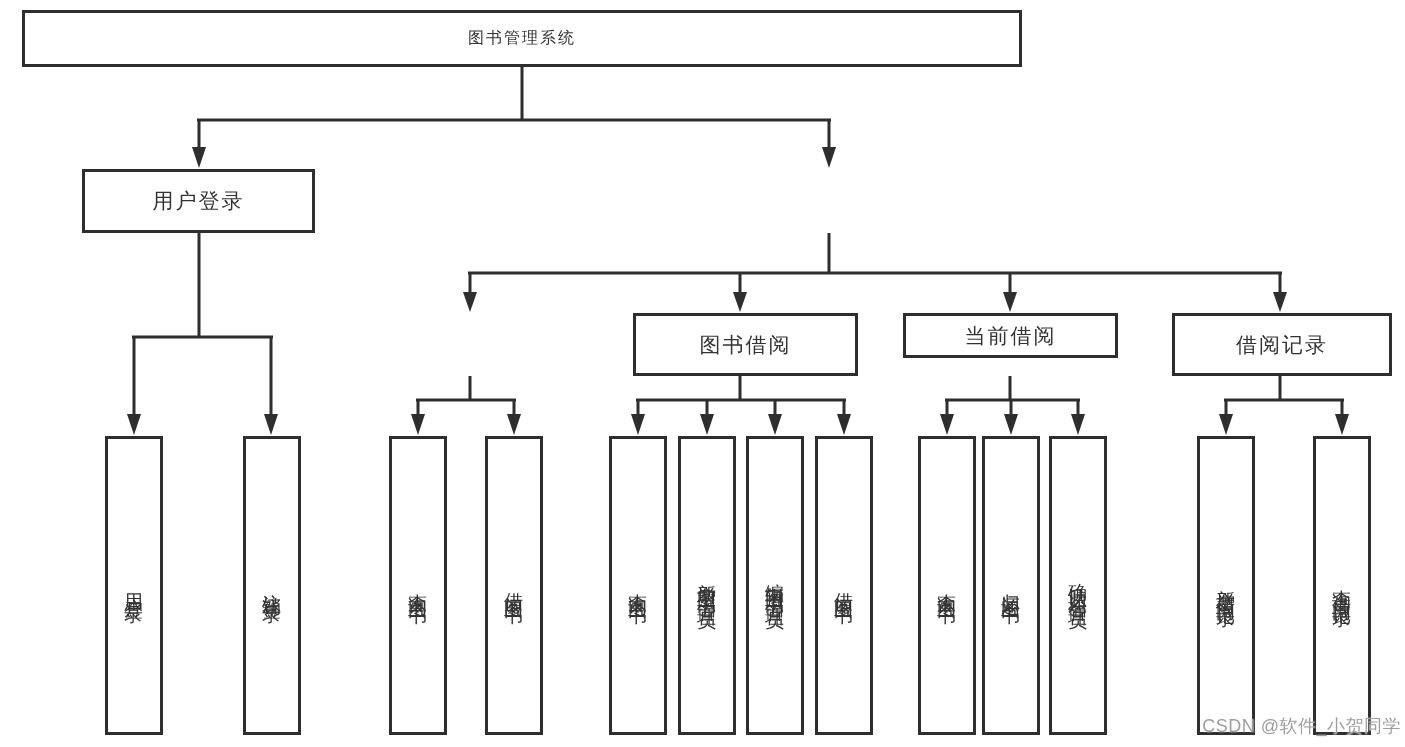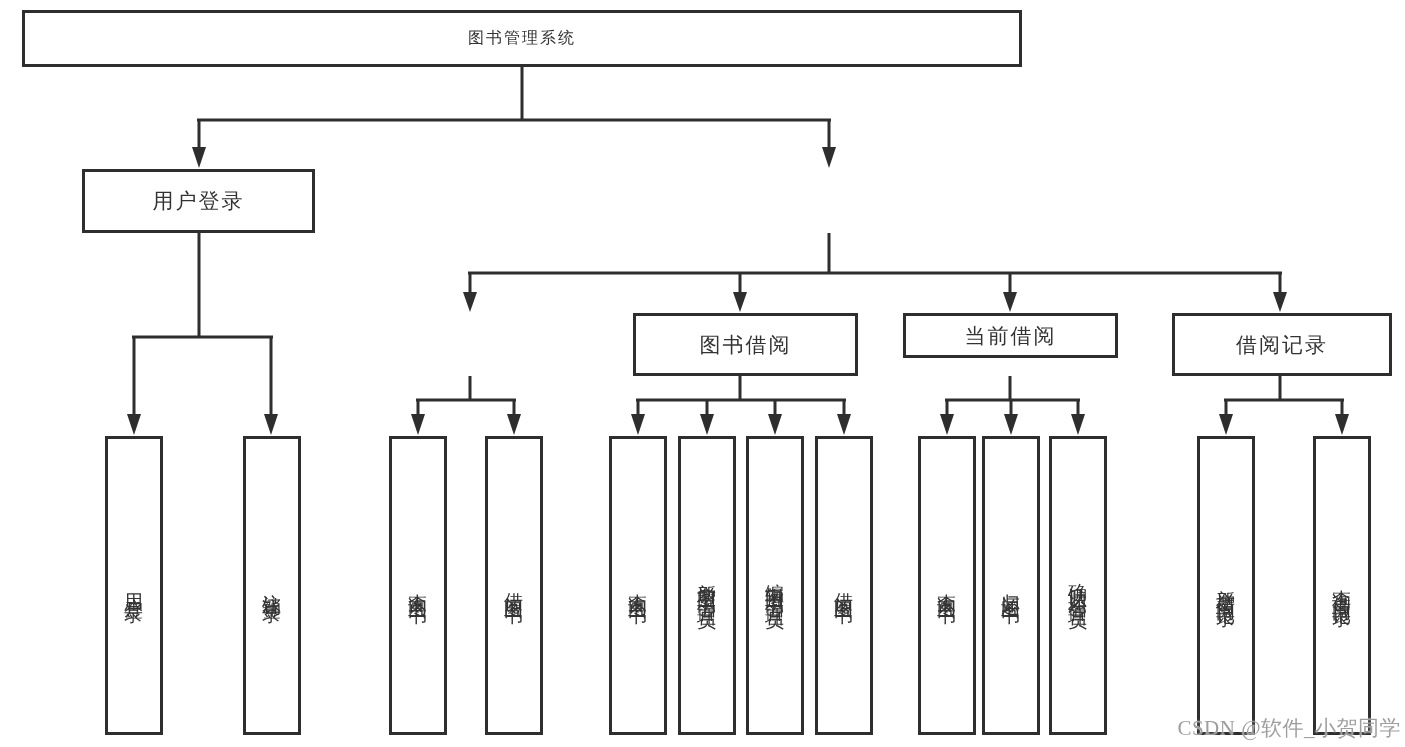--- a/index.html
+++ b/index.html
@@ -7,23 +7,23 @@
        font-family:"Liberation Sans","DejaVu Sans",sans-serif;}
   #canvas{position:absolute;left:0;top:0;width:1405px;height:747px;}
   svg.wires{position:absolute;left:0;top:0;z-index:0;}
   .node{position:absolute;box-sizing:border-box;border:3px solid #2e2e2e;
         background:#ffffff;color:#333333;display:flex;align-items:center;
         justify-content:center;z-index:1;}
   .hnode{font-size:21px;letter-spacing:2px;white-space:nowrap;}
   .root{font-size:16px;}
   .vnode{writing-mode:vertical-rl;text-orientation:mixed;font-size:19px;
          letter-spacing:4px;line-height:1;}
-  .watermark{position:absolute;right:4px;top:714px;z-index:2;font-size:21px;
+  .watermark{position:absolute;right:4px;top:714px;z-index:2;font-size:18px;
              color:#9e9e9e;letter-spacing:0.5px;white-space:nowrap;
-             text-shadow:0 0 2px #ffffff;font-family:Liberation Serif, serif;}
+             text-shadow:0 0 2px #ffffff;}
 </style>
 </head>
 <body>
 
 <div id="canvas">
 
   <svg class="wires" width="1405" height="747" viewBox="0 0 1405 747">
     <g stroke="#2e2e2e" stroke-width="3" fill="none">
 
       <path d="M522 65 L522 120 M197 120 L831 120 M199 120 L199 150 M829 120 L829 150"></path>

